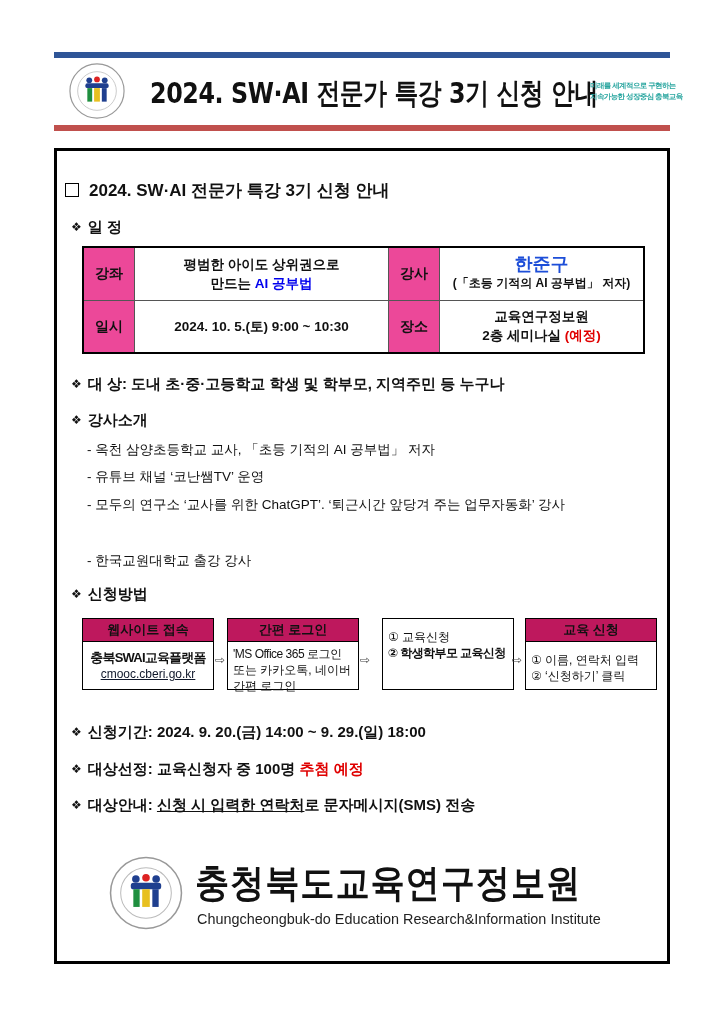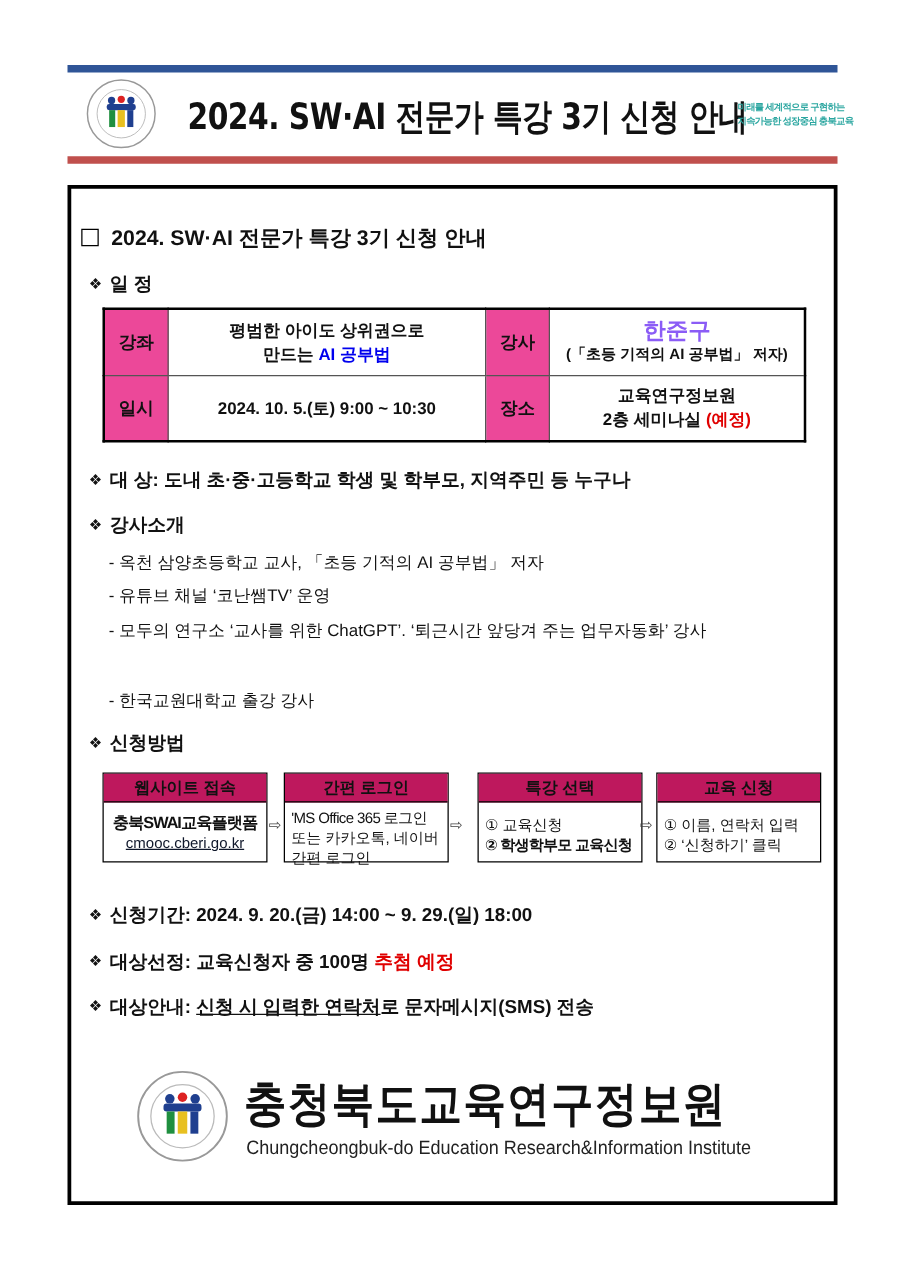--- a/index.html
+++ b/index.html
@@ -28,21 +28,21 @@
   .bullet { position: absolute; left: 14px; font-size: 15px; font-weight: bold; white-space: nowrap; }
   .bullet .dia { font-size: 12px; margin-right: 6px; vertical-align: 1px; }
 
   
   table.sched { position: absolute; left: 25px; top: 95px; width: 563px; height: 108px;
                 border-collapse: collapse; border: 2px solid #000; font-size: 13.5px; font-weight: bold; }
   table.sched td { border: 1px solid #555; text-align: center; vertical-align: middle; padding: 2px 4px; line-height: 19px; }
   table.sched td.lbl { background: #ec4899; width: 42px; font-size: 14px; }
   .blue { color: #0000ee; }
   .red { color: #e00000; text-align: center; }
-  .big-name { font-size: 18px; color: #8b5cf6; font-weight: bold; }
+  .big-name { font-size: 18px; color: #1d4ed8; font-weight: bold; }
   .small-sub { font-size: 12px; }
 
   .intro { position: absolute; left: 30px; font-size: 13.5px; white-space: nowrap; color: #111; }
 
   
   .flow-box { position: absolute; top: 467px; width: 130px; height: 70px; border: 1.5px solid #000; background: #fff; }
   .flow-head { height: 22px; line-height: 22px; background: #be185d; border-bottom: 1.5px solid #000;
                text-align: center; font-weight: bold; font-size: 13px; }
   .flow-body { padding: 4px 5px; font-size: 12px; line-height: 16px; }
   .flow-body.center { text-align: center; font-weight: bold; padding-top: 8px; }
@@ -148,21 +148,20 @@
       <div class="flow-head">간편 로그인</div>
       <div class="flow-body">
         <div style="letter-spacing:-0.5px;">'MS Office 365 로그인</div>
         <div>또는 카카오톡, 네이버</div>
         <div>간편 로그인</div>
       </div>
     </div>
     <div class="arrow" style="left:303px;">⇨</div>
 
     <div class="flow-box" style="left:325px;">
-      <div class="flow-head">특강 선택</div>
       <div class="flow-body" style="padding-top:10px;">
         <div>① 교육신청</div>
         <div style="font-weight:bold;letter-spacing:-0.6px;">② 학생학부모 교육신청</div>
       </div>
     </div>
     <div class="arrow" style="left:455px;">⇨</div>
 
     <div class="flow-box" style="left:468px;">
       <div class="flow-head">교육 신청</div>
       <div class="flow-body" style="padding-top:10px;">

